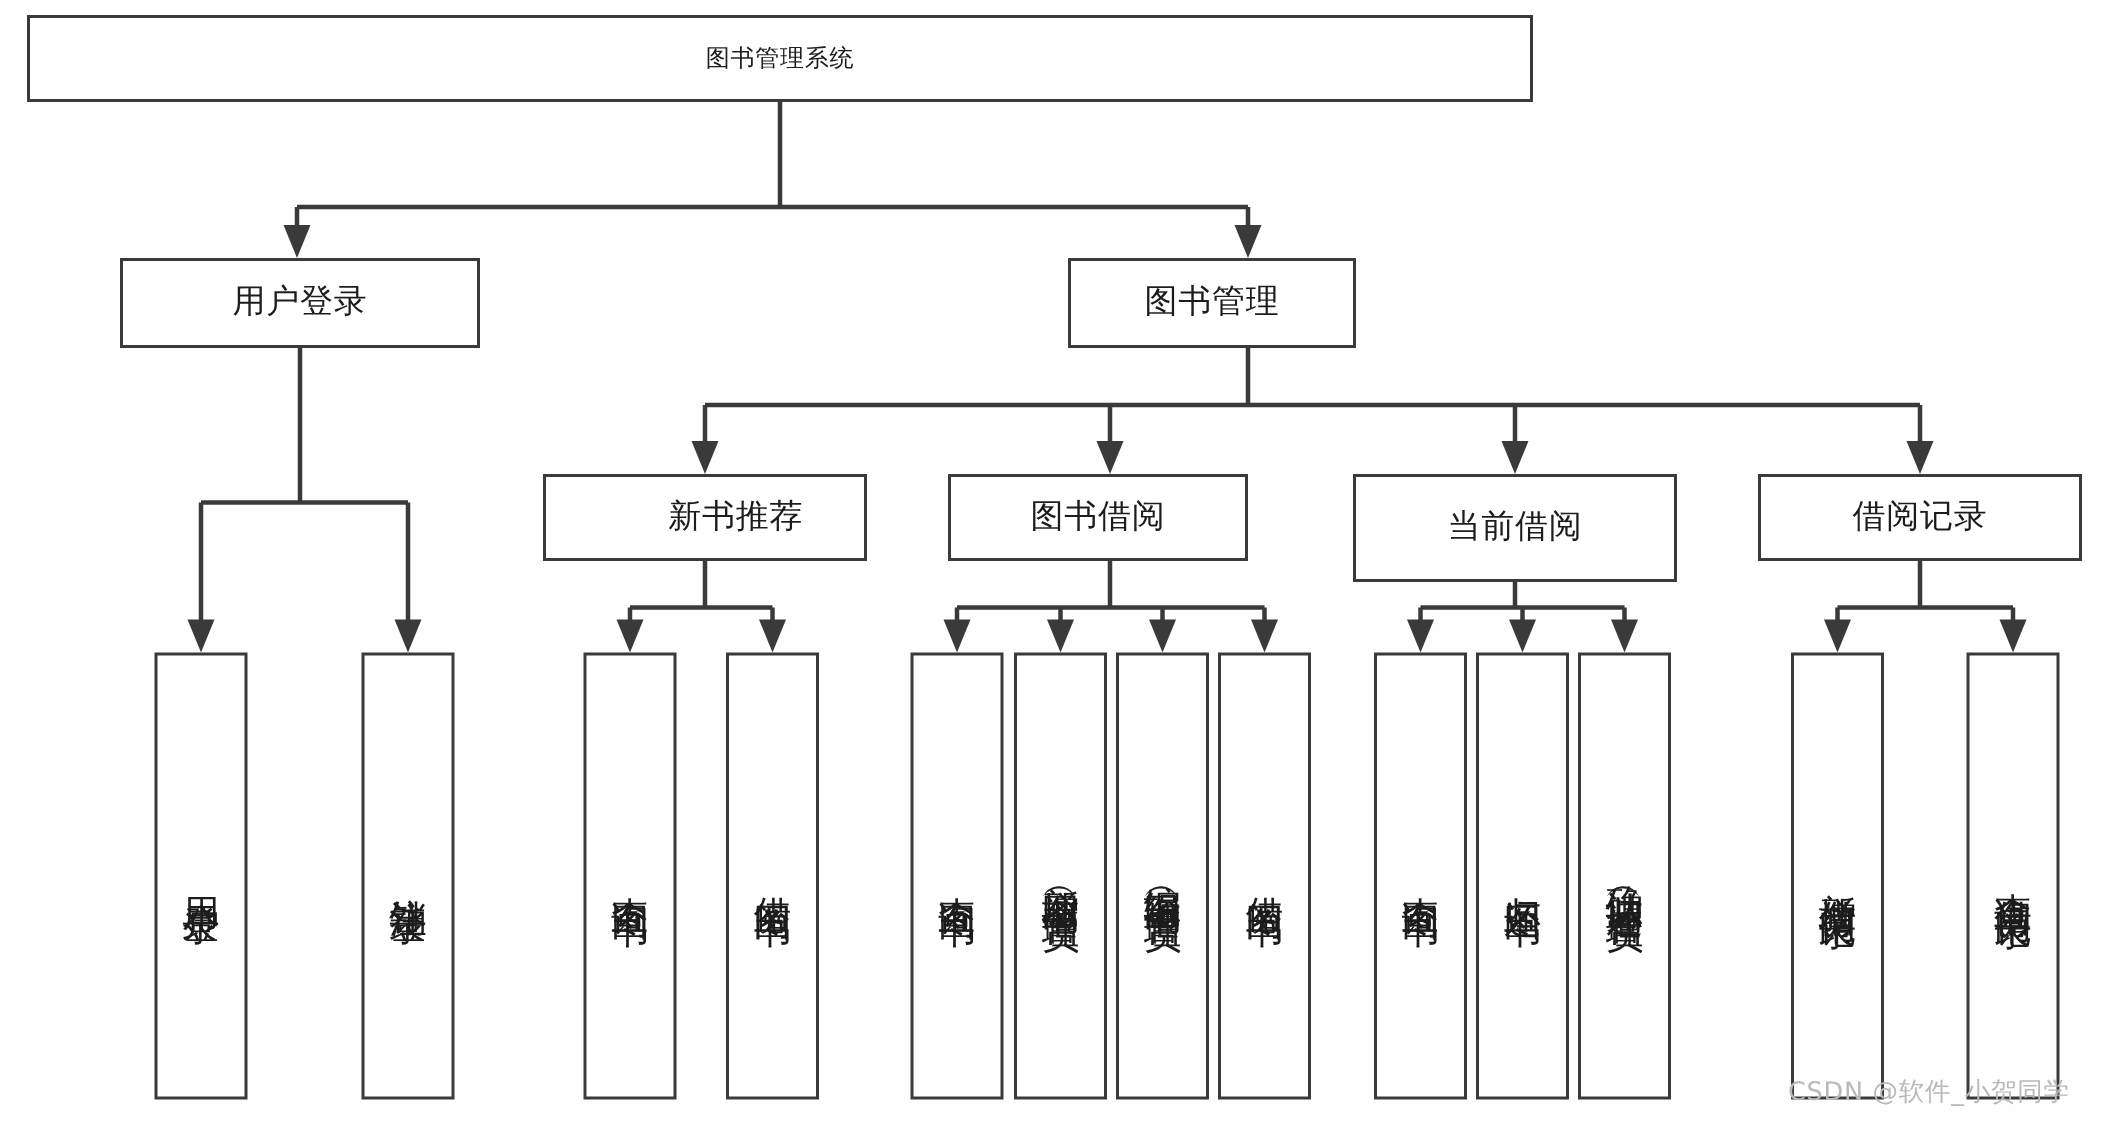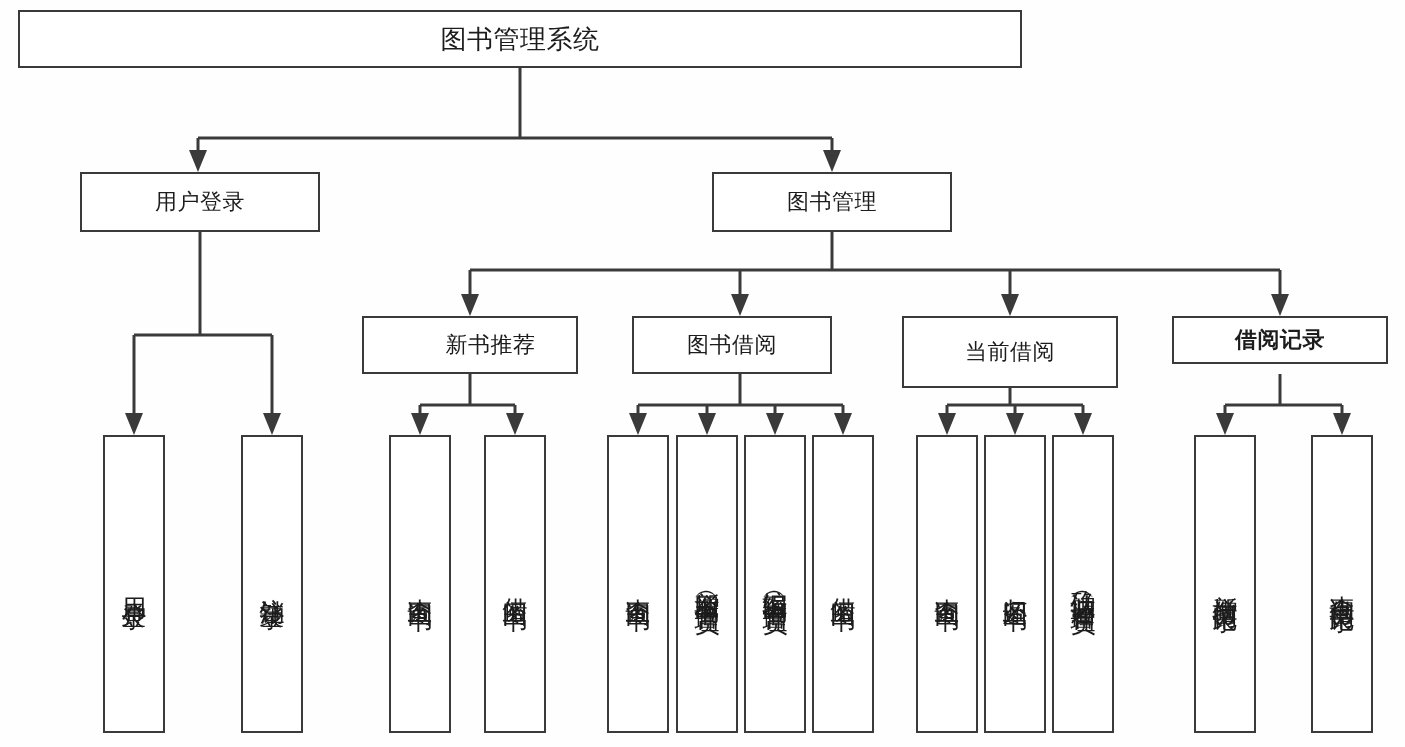--- a/index.html
+++ b/index.html
@@ -44,21 +44,21 @@
     text-align: center;
     line-height: 1.25;
     white-space: pre;
     letter-spacing: 0.5px;
   }
   .node.horizontal .node-label {
     font-size: 22px;
     writing-mode: horizontal-tb;
   }
   .node.root .node-label {
-    font-size: 26px;
+    font-size: 16px;
   }
   .node.vertical {
     align-items: center;
     justify-content: center;
   }
   .node.vertical .node-label {
     writing-mode: vertical-rl;
     text-orientation: upright;
     font-size: 25px;
     line-height: 1.0;
@@ -135,33 +135,33 @@
       </g>
   </svg>
 
   <div id="nodes-layer">
       <div class="node horizontal root" style="left: 18px; top: 10px; width: 1004px; height: 58px;">
         <span class="node-label">图书管理系统</span>
       </div>
       <div class="node horizontal" style="left: 80px; top: 172px; width: 240px; height: 60px;">
         <span class="node-label">用户登录</span>
       </div>
-      <div class="node horizontal" style="left: 712px; top: 172px; width: 240px; height: 60px;">
+      <div class="node horizontal" style="left: 712px; top: 172px; width: 192px; height: 60px;">
         <span class="node-label">图书管理</span>
       </div>
       <div class="node horizontal" style="left: 362px; top: 316px; width: 216px; height: 58px; padding-left: 41px;">
         <span class="node-label">新书推荐</span>
       </div>
       <div class="node horizontal" style="left: 632px; top: 316px; width: 200px; height: 58px;">
         <span class="node-label">图书借阅</span>
       </div>
       <div class="node horizontal" style="left: 902px; top: 316px; width: 216px; height: 72px;">
         <span class="node-label">当前借阅</span>
       </div>
-      <div class="node horizontal" style="left: 1172px; top: 316px; width: 216px; height: 48px; font-weight: bold;">
+      <div class="node horizontal" style="left: 1172px; top: 316px; width: 216px; height: 58px;">
         <span class="node-label">借阅记录</span>
       </div>
       <div class="node vertical" style="left: 103px; top: 435px; width: 62px; height: 298px;">
         <span class="node-label">用户登录</span>
       </div>
       <div class="node vertical" style="left: 241px; top: 435px; width: 62px; height: 298px;">
         <span class="node-label">注销登录</span>
       </div>
       <div class="node vertical" style="left: 389px; top: 435px; width: 62px; height: 298px;">
         <span class="node-label">查询图书</span>
@@ -191,14 +191,15 @@
         <span class="node-label">确认归还（管理员）</span>
       </div>
       <div class="node vertical" style="left: 1194px; top: 435px; width: 62px; height: 298px;">
         <span class="node-label">新增借阅记录</span>
       </div>
       <div class="node vertical" style="left: 1311px; top: 435px; width: 62px; height: 298px;">
         <span class="node-label">查询借阅记录</span>
       </div>
     </div>
 
+  <div class="watermark" style="left: 1192px; top: 716px;">CSDN @软件_小贺同学</div>
 
 </div>
 
 </body></html>

